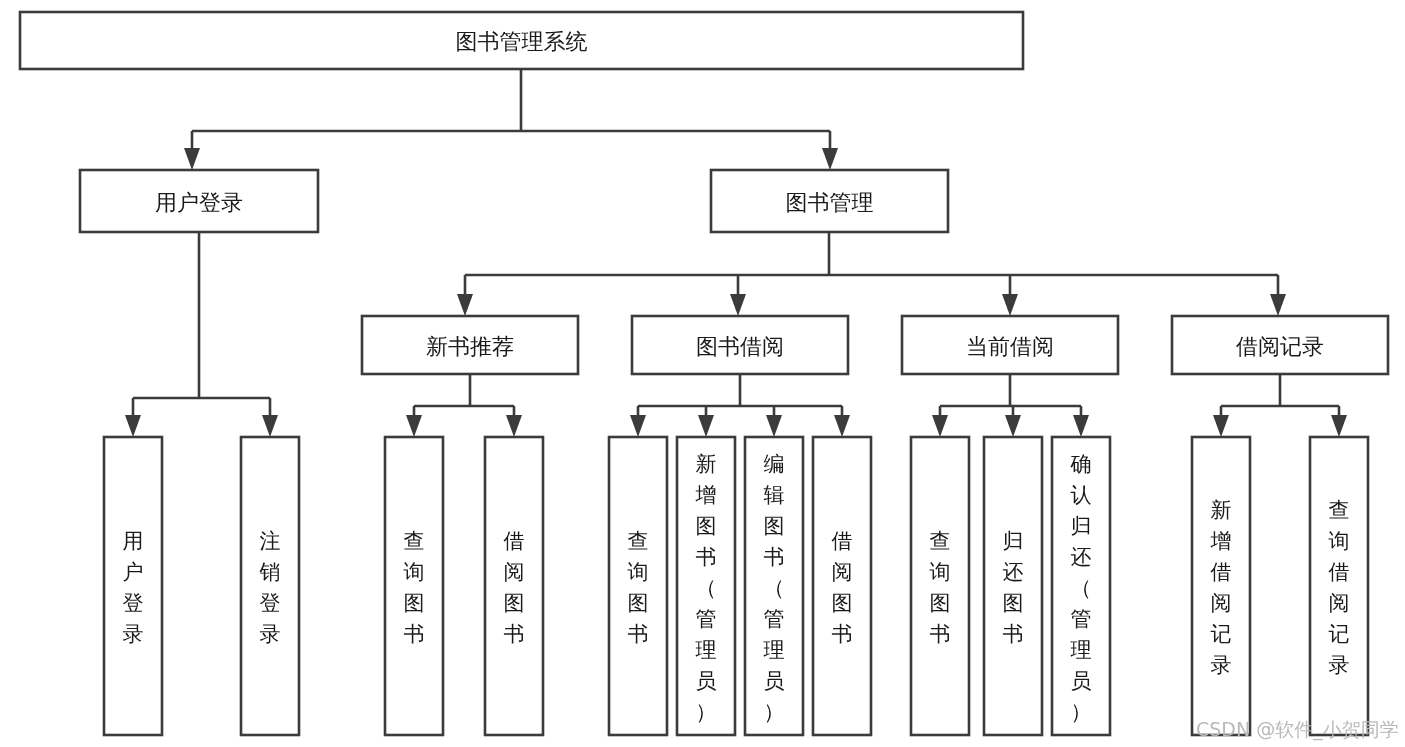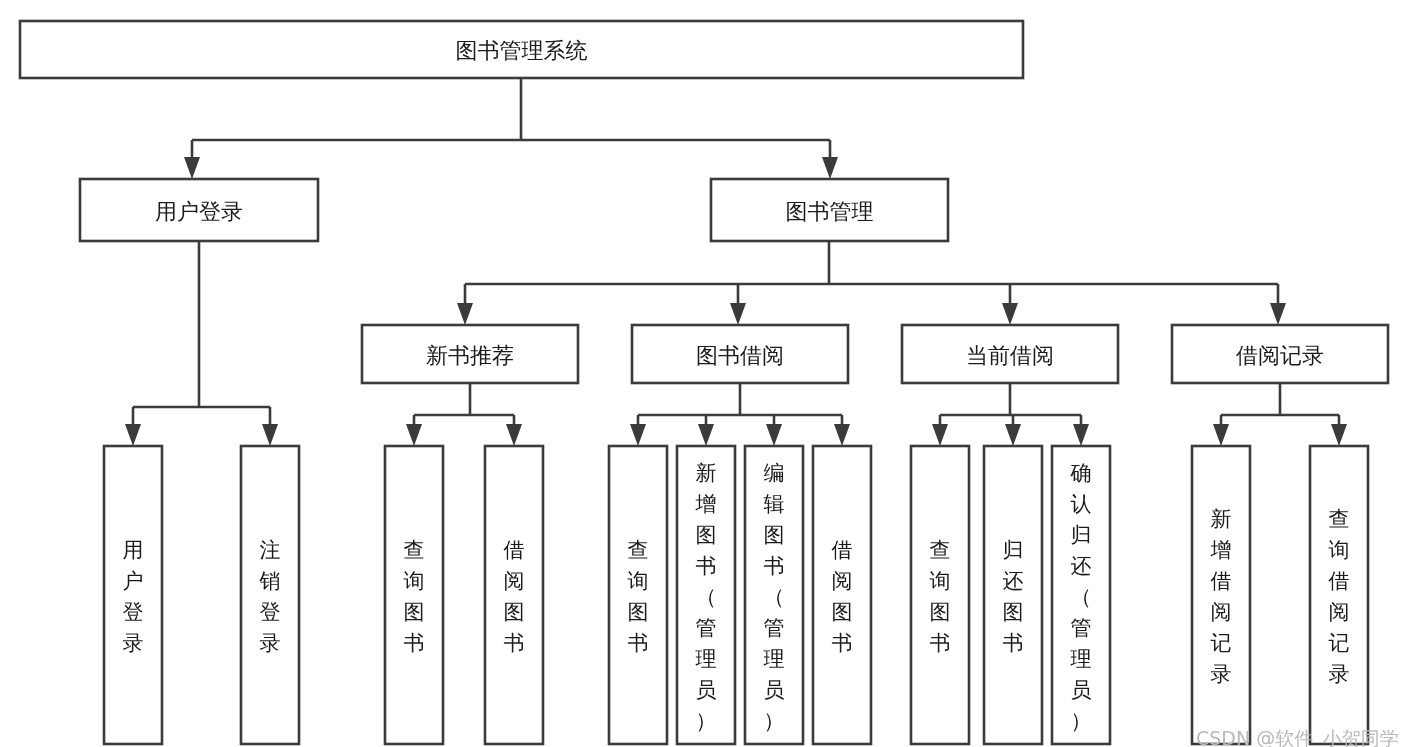--- a/index.html
+++ b/index.html
@@ -12,21 +12,20 @@
     width: 1405px;
     height: 747px;
     font-family: "DejaVu Sans", "Liberation Sans", sans-serif;
     overflow: hidden;
     position: relative;
   }
   #diagram-root {
     position: relative;
     width: 1405px;
     height: 584px;
-    margin-top: 9px;
   }
   svg.diagram-canvas {
     position: absolute;
     top: 0;
     left: 0;
     width: 1405px;
     height: 747px;
     display: block;
   }
   .node-box {

